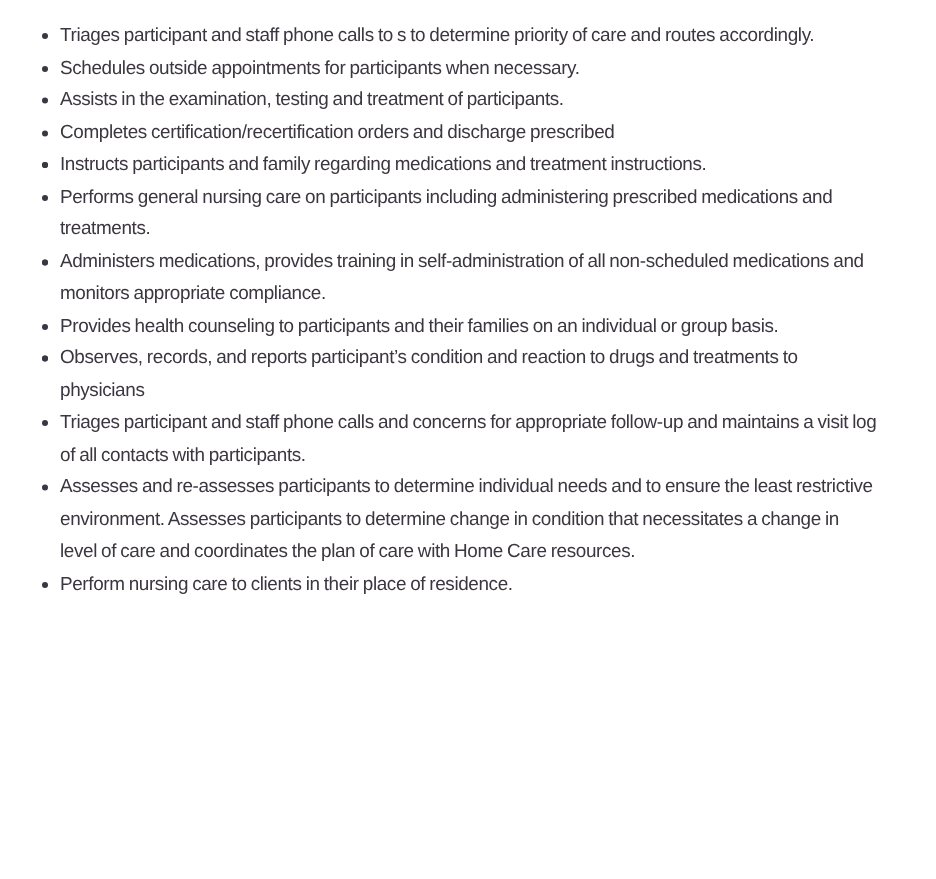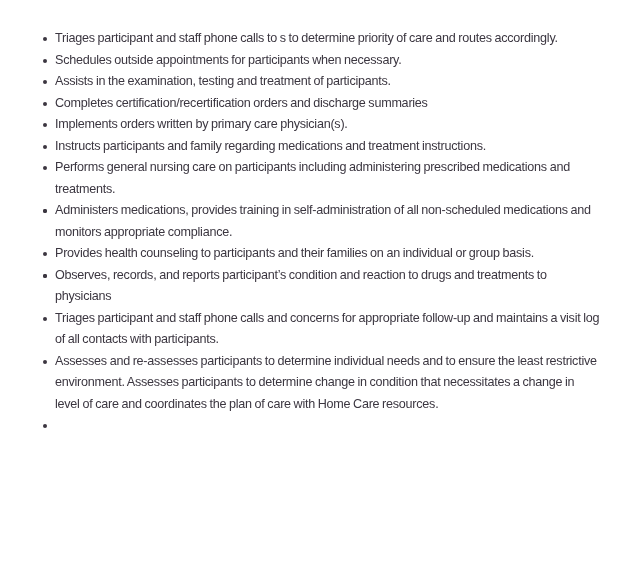--- a/index.html
+++ b/index.html
@@ -9,21 +9,21 @@
     }
     body {
       width: 624px;
       height: 586px;
       overflow: hidden;
       font-family: "Liberation Sans", sans-serif;
       color: #3b3640;
     }
     .duties-list {
       list-style: none;
-      margin: 15px;
+      margin: 0;
       padding: 13px 0 0 40px;
       width: 545px;
     }
     .duty-item {
       position: relative;
       font-size: 12.6px;
       line-height: 21.5px;
       letter-spacing: -0.25px;
       word-spacing: -0.5px;
     }
@@ -37,25 +37,25 @@
       background: #3b3640;
     }
   </style>
 </head>
 <body>
 
 <ul class="duties-list">
   <li class="duty-item"><span class="bullet"></span><span>Triages participant and staff phone calls to s to determine priority of care and routes accordingly.</span></li>
   <li class="duty-item"><span class="bullet"></span><span>Schedules outside appointments for participants when necessary.</span></li>
   <li class="duty-item"><span class="bullet"></span><span>Assists in the examination, testing and treatment of participants.</span></li>
-  <li class="duty-item"><span class="bullet"></span><span>Completes certification/recertification orders and discharge summaries</span></li>
-  <li class="duty-item"><span class="bullet"></span><span>Implements orders written by primary care physician(s).</span></li>
+  <li class="duty-item"><span class="bullet"></span><span>Completes certification/recertification orders and discharge prescribed</span></li>
+  <li class="duty-item"><span class="bullet"></span></li>
   <li class="duty-item"><span class="bullet"></span><span>Instructs participants and family regarding medications and treatment instructions.</span></li>
   <li class="duty-item"><span class="bullet"></span><span>Performs general nursing care on participants including administering prescribed medications and treatments.</span></li>
   <li class="duty-item"><span class="bullet"></span></li>
   <li class="duty-item"><span class="bullet"></span><span>Administers medications, provides training in self-administration of all non-scheduled medications and monitors appropriate compliance.</span></li>
   <li class="duty-item"><span class="bullet"></span><span>Provides health counseling to participants and their families on an individual or group basis.</span></li>
   <li class="duty-item"><span class="bullet"></span></li>
   <li class="duty-item"><span class="bullet"></span><span>Observes, records, and reports participant’s condition and reaction to drugs and treatments to physicians</span></li>
   <li class="duty-item"><span class="bullet"></span><span>Triages participant and staff phone calls and concerns for appropriate follow-up and maintains a visit log of all contacts with participants.</span></li>
   <li class="duty-item"><span class="bullet"></span><span>Assesses and re-assesses participants to determine individual needs and to ensure the least restrictive environment. Assesses participants to determine change in condition that necessitates a change in level of care and coordinates the plan of care with Home Care resources.</span></li>
-  <li class="duty-item"><span class="bullet"></span></li>
+  <li class="duty-item"><span class="bullet"></span><span>Perform nursing care to clients in their place of residence.</span></li>
 </ul>
 
 </body></html>

